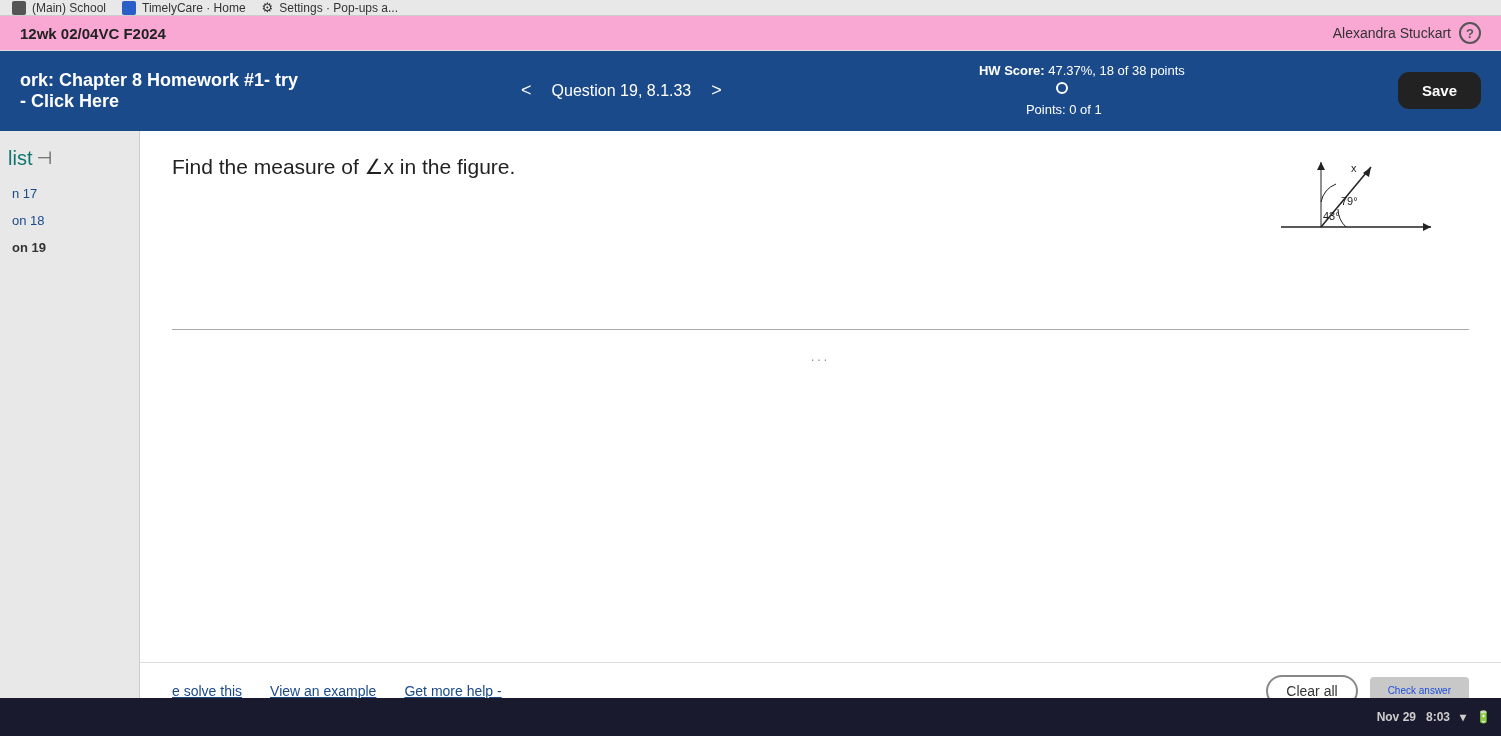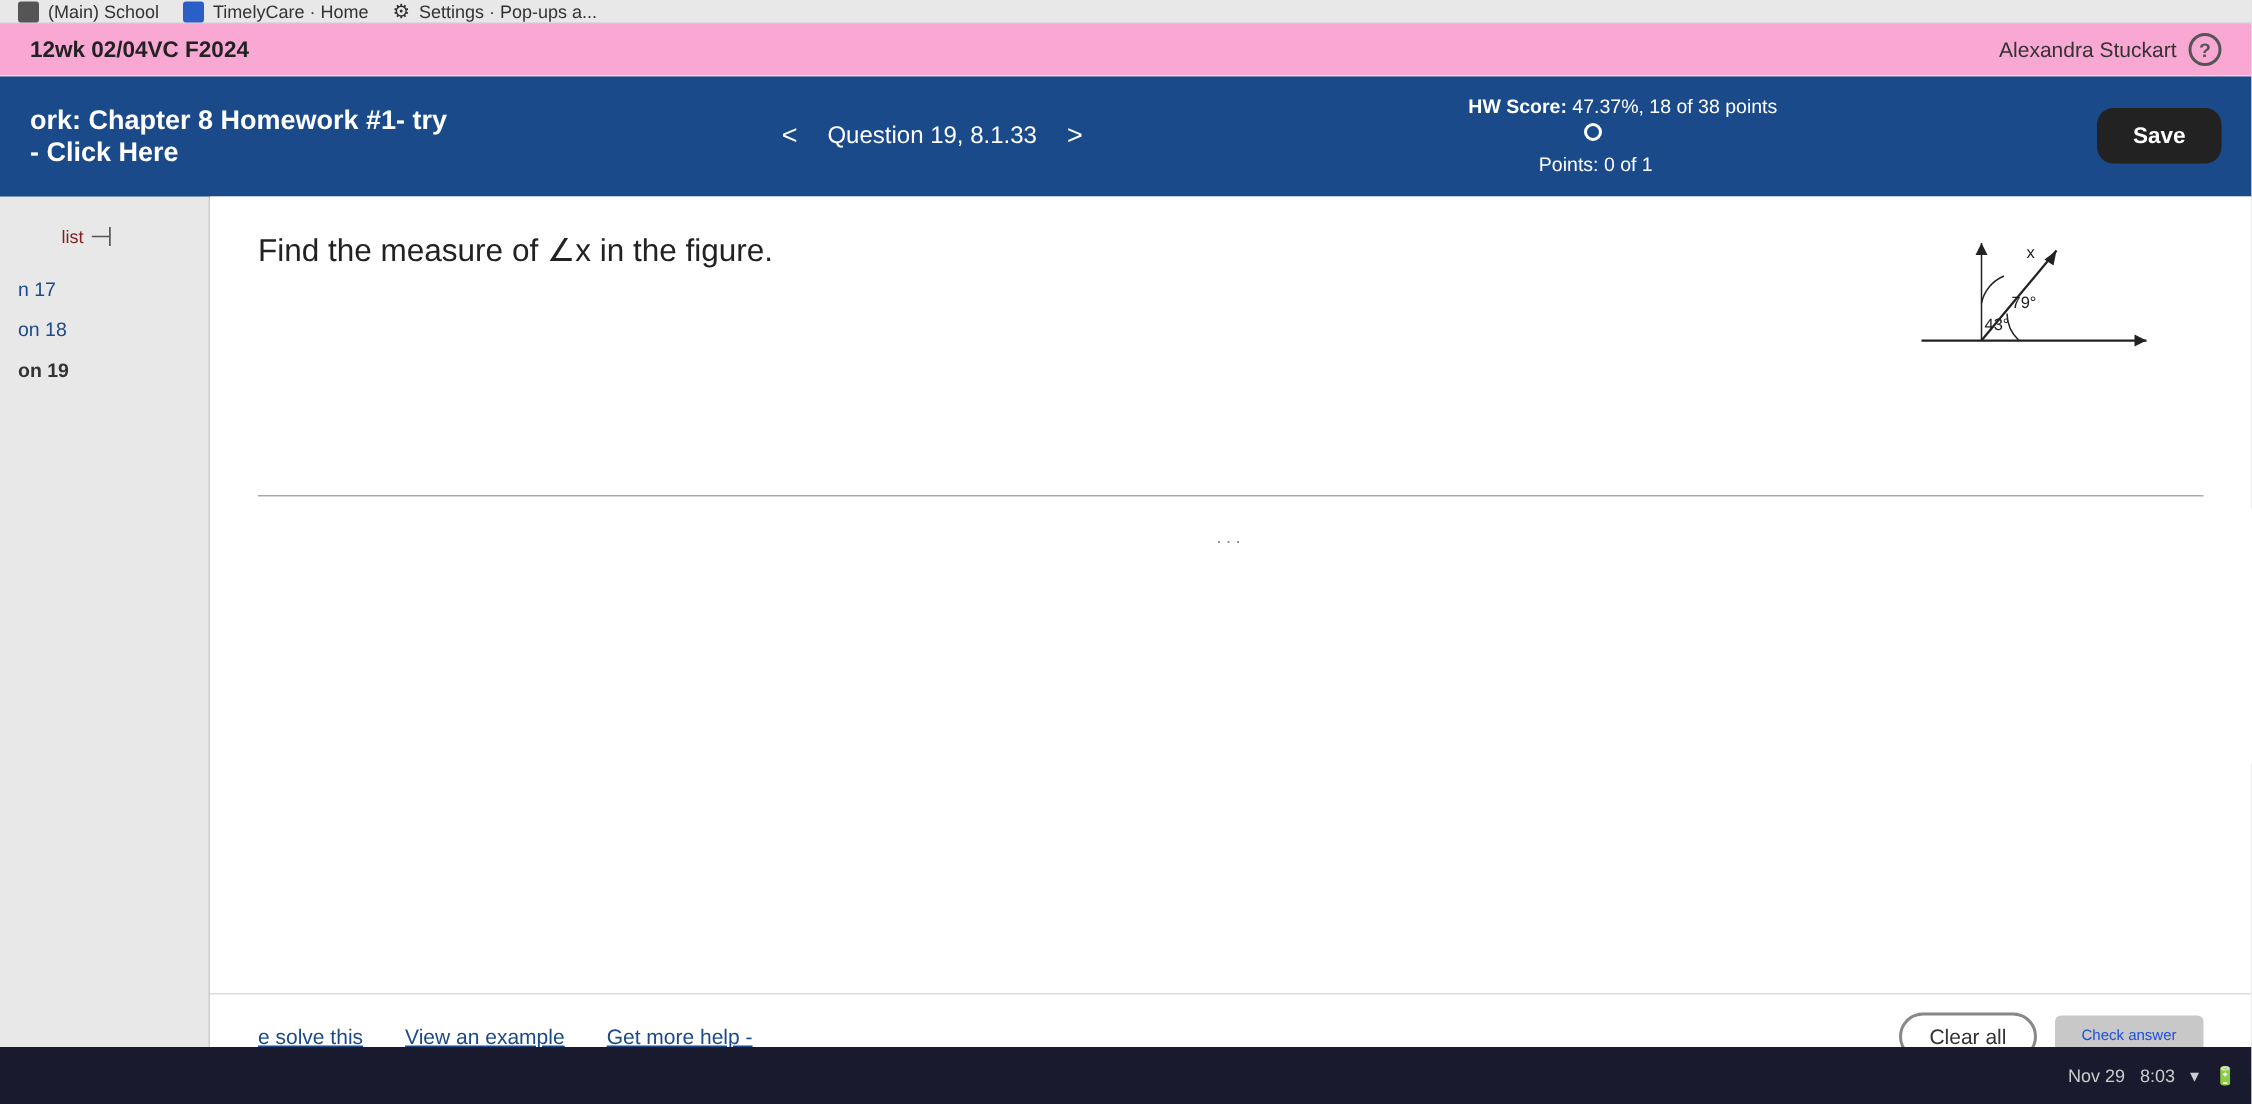--- a/index.html
+++ b/index.html
@@ -223,20 +223,21 @@
       bottom: 0;
       left: 0;
       right: 0;
       height: 38px;
       background: #1a1a2e;
       display: flex;
       align-items: center;
       justify-content: flex-end;
       padding: 0 10px;
       gap: 10px;
+      font-weight: bold;
     }
     .taskbar-item {
       color: #ccc;
       font-size: 12px;
       display: flex;
       align-items: center;
       gap: 4px;
     }
 
     
@@ -305,21 +306,21 @@
 
   <button class="save-btn">Save</button>
 
   <span class="settings-icon-nav">⚙</span>
 </div>
 
 <div class="main-content">
 
   <div class="sidebar">
     <div style="display:flex;align-items:center;gap:4px;margin-bottom:10px;">
-      <span style="font-size:12px;color:#7f1d1d;margin-left:33px;">list</span>
+      <span style="font-size:20px;color:#0f766e;">list</span>
       <span style="font-size:18px;color:#555;cursor:pointer;">⊣</span>
     </div>
     <div class="sidebar-item">n 17</div>
     <div class="sidebar-item">on 18</div>
     <div class="sidebar-item" style="font-weight:bold;color:#333;">on 19</div>
   </div>
 
   <div class="question-area" style="position:relative;">
 
     <div class="question-text">

